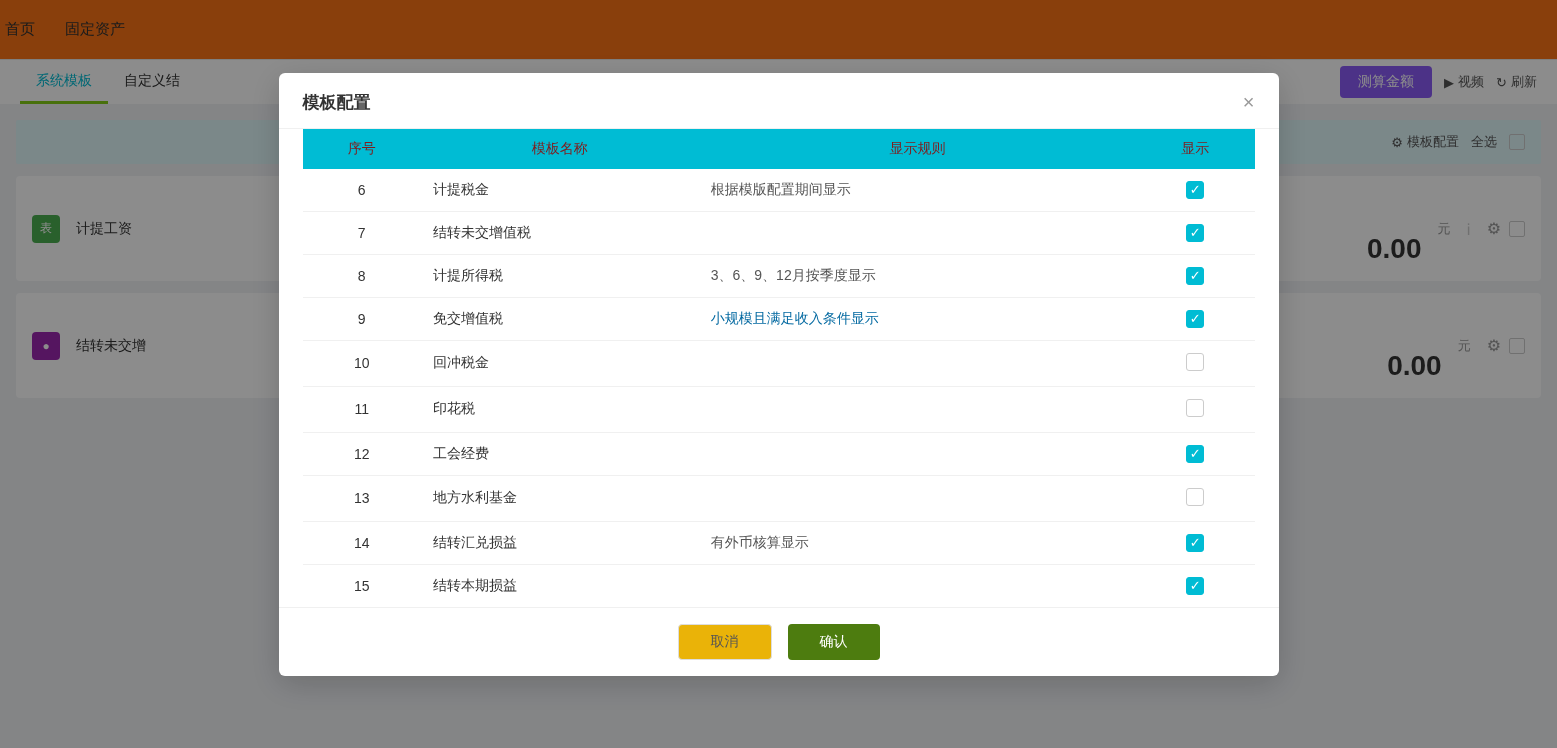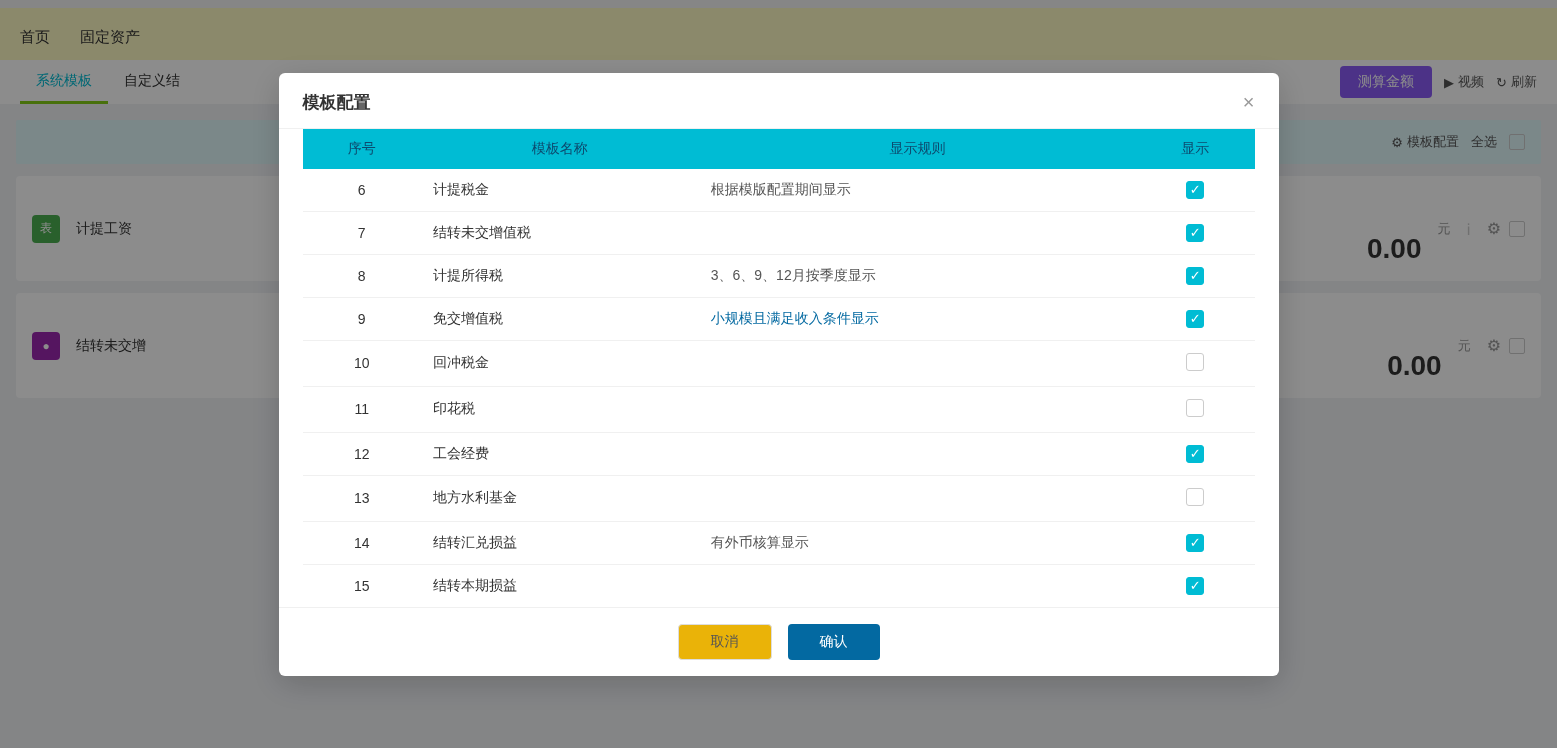--- a/index.html
+++ b/index.html
@@ -18,28 +18,27 @@
       top: 0; left: 0;
       width: 100%; height: 100%;
       background: #f5f5f5;
     }
 
     
     .top-nav {
       position: absolute;
       top: 0; left: 0; right: 0;
       height: 60px;
-      background: #fef9c3;
-      display: flex;
-      align-items: center;
-      padding: 0 20px;
+      background: #f97316;
+      display: flex;
+      align-items: center;
+      padding: 0 5px;
       gap: 30px;
       border-bottom: 1px solid #e8e8e8;
       z-index: 1;
-      margin-top: 8px;
     }
     .nav-item {
       font-size: 15px;
       color: #333;
       cursor: pointer;
     }
 
     
     .sub-nav {
       position: absolute;
@@ -237,21 +236,21 @@
       max-height: 560px;
       padding: 0 24px;
     }
     .config-table {
       width: 100%;
       border-collapse: collapse;
       font-size: 14px;
     }
     .config-table thead tr {
       background: #00bcd4;
-      color: #0c4a6e;
+      color: #7f1d1d;
     }
     .config-table thead th {
       padding: 11px 12px;
       text-align: center;
       font-weight: 500;
     }
     .config-table tbody tr {
       border-bottom: 1px solid #f0f0f0;
     }
     .config-table tbody tr:last-child {
@@ -311,21 +310,21 @@
       border: 1px solid #ddd;
       background: #eab308;
       border-radius: 4px;
       font-size: 14px;
       color: #555;
       cursor: pointer;
     }
     .btn-confirm {
       padding: 8px 32px;
       border: none;
-      background: #0369a1;
+      background: #4d7c0f;
       border-radius: 4px;
       font-size: 14px;
       color: #fff;
       cursor: pointer;
       font-weight: 500;
     }
   </style>
 </head>
 <body>
 

